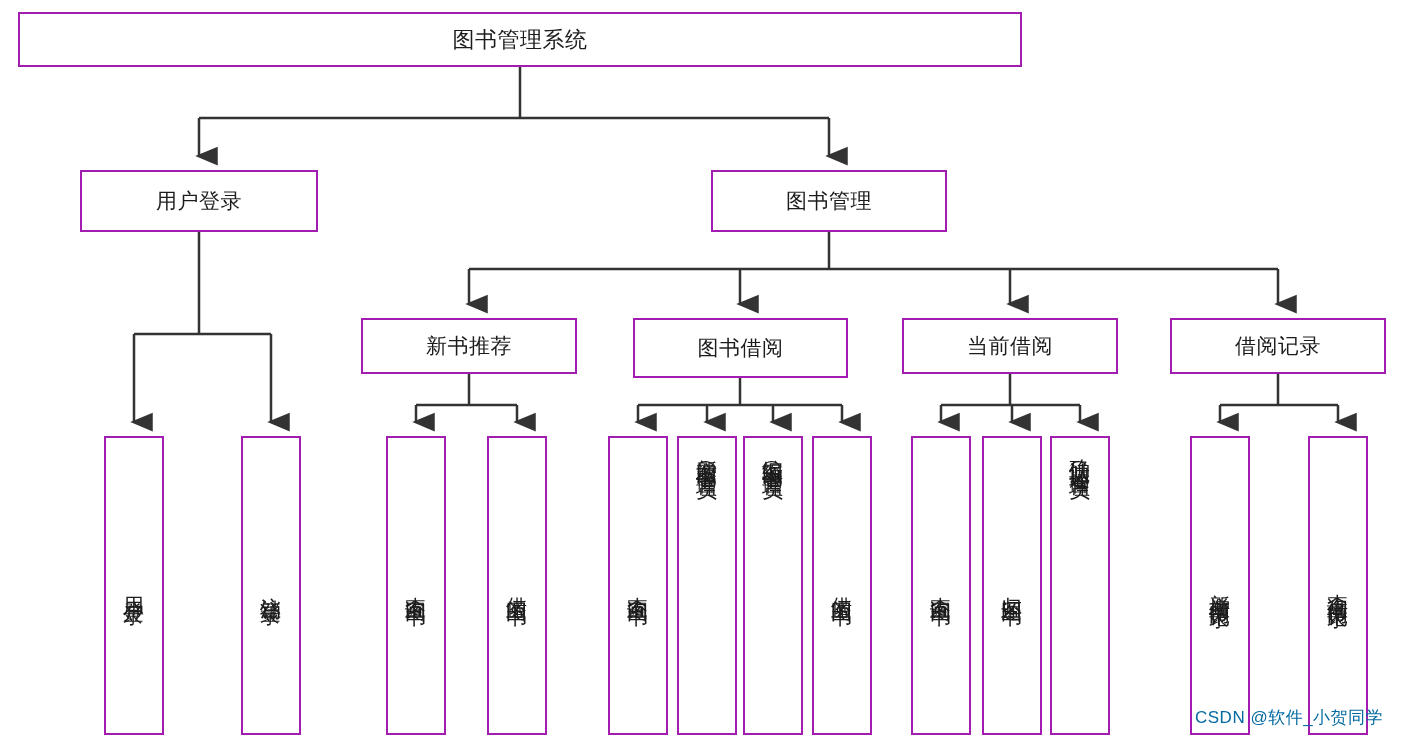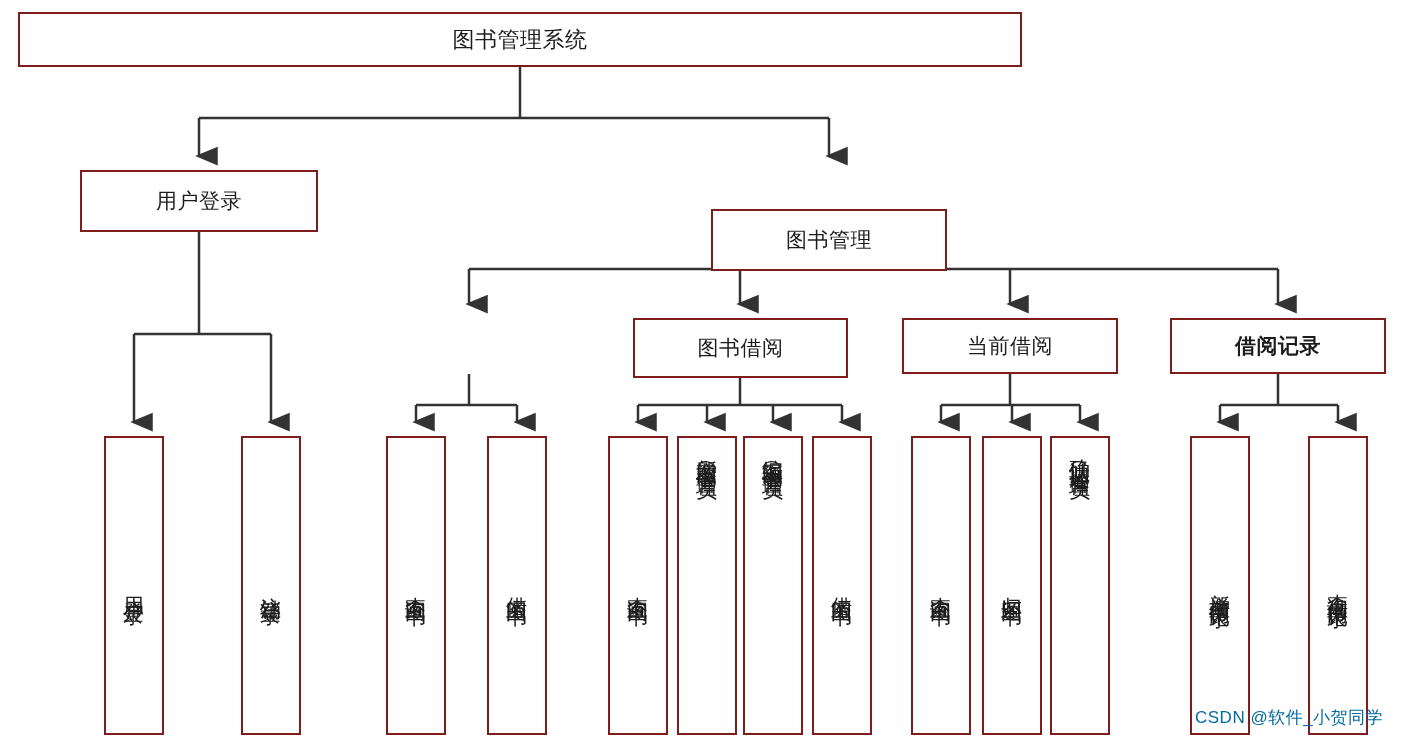--- a/index.html
+++ b/index.html
@@ -22,21 +22,21 @@
     left: 0;
     top: 0;
     width: 1405px;
     height: 747px;
     pointer-events: none;
   }
   .node {
     position: absolute;
     box-sizing: border-box;
     background: #ffffff;
-    border: 2px solid #7f1d1d;
+    border: 2px solid #a21caf;
     display: flex;
     align-items: center;
     justify-content: center;
     overflow: hidden;
   }
   .node .lbl {
     color: #1c1c1c;
     text-align: center;
     line-height: 1.05;
     white-space: nowrap;
@@ -132,31 +132,34 @@
     </g>
   </svg>
 
   <div class="node h root" style="left:18px; top:12px; width:1004px; height:55px;">
     <span class="lbl">图书管理系统</span>
   </div>
 
   <div class="node h" style="left:80px; top:170px; width:238px; height:62px;">
     <span class="lbl">用户登录</span>
   </div>
-  <div class="node h" style="left:711px; top:170px; width:236px; height:62px;margin-top:39px;">
+  <div class="node h" style="left:711px; top:170px; width:236px; height:62px;">
     <span class="lbl">图书管理</span>
   </div>
 
+  <div class="node h" style="left:361px; top:318px; width:216px; height:56px;">
+    <span class="lbl">新书推荐</span>
+  </div>
   <div class="node h" style="left:633px; top:318px; width:215px; height:60px;">
     <span class="lbl">图书借阅</span>
   </div>
   <div class="node h" style="left:902px; top:318px; width:216px; height:56px;justify-content:center;">
     <span class="lbl">当前借阅</span>
   </div>
-  <div class="node h" style="left:1170px; top:318px; width:216px; height:56px;font-weight:bold;">
+  <div class="node h" style="left:1170px; top:318px; width:216px; height:56px;">
     <span class="lbl">借阅记录</span>
   </div>
 
   <div class="node v center" style="left:104px; top:436px; width:60px; height:299px;">
     <span class="lbl">用户登录</span>
   </div>
   <div class="node v center" style="left:241px; top:436px; width:60px; height:299px;">
     <span class="lbl">注销登录</span>
   </div>
 

